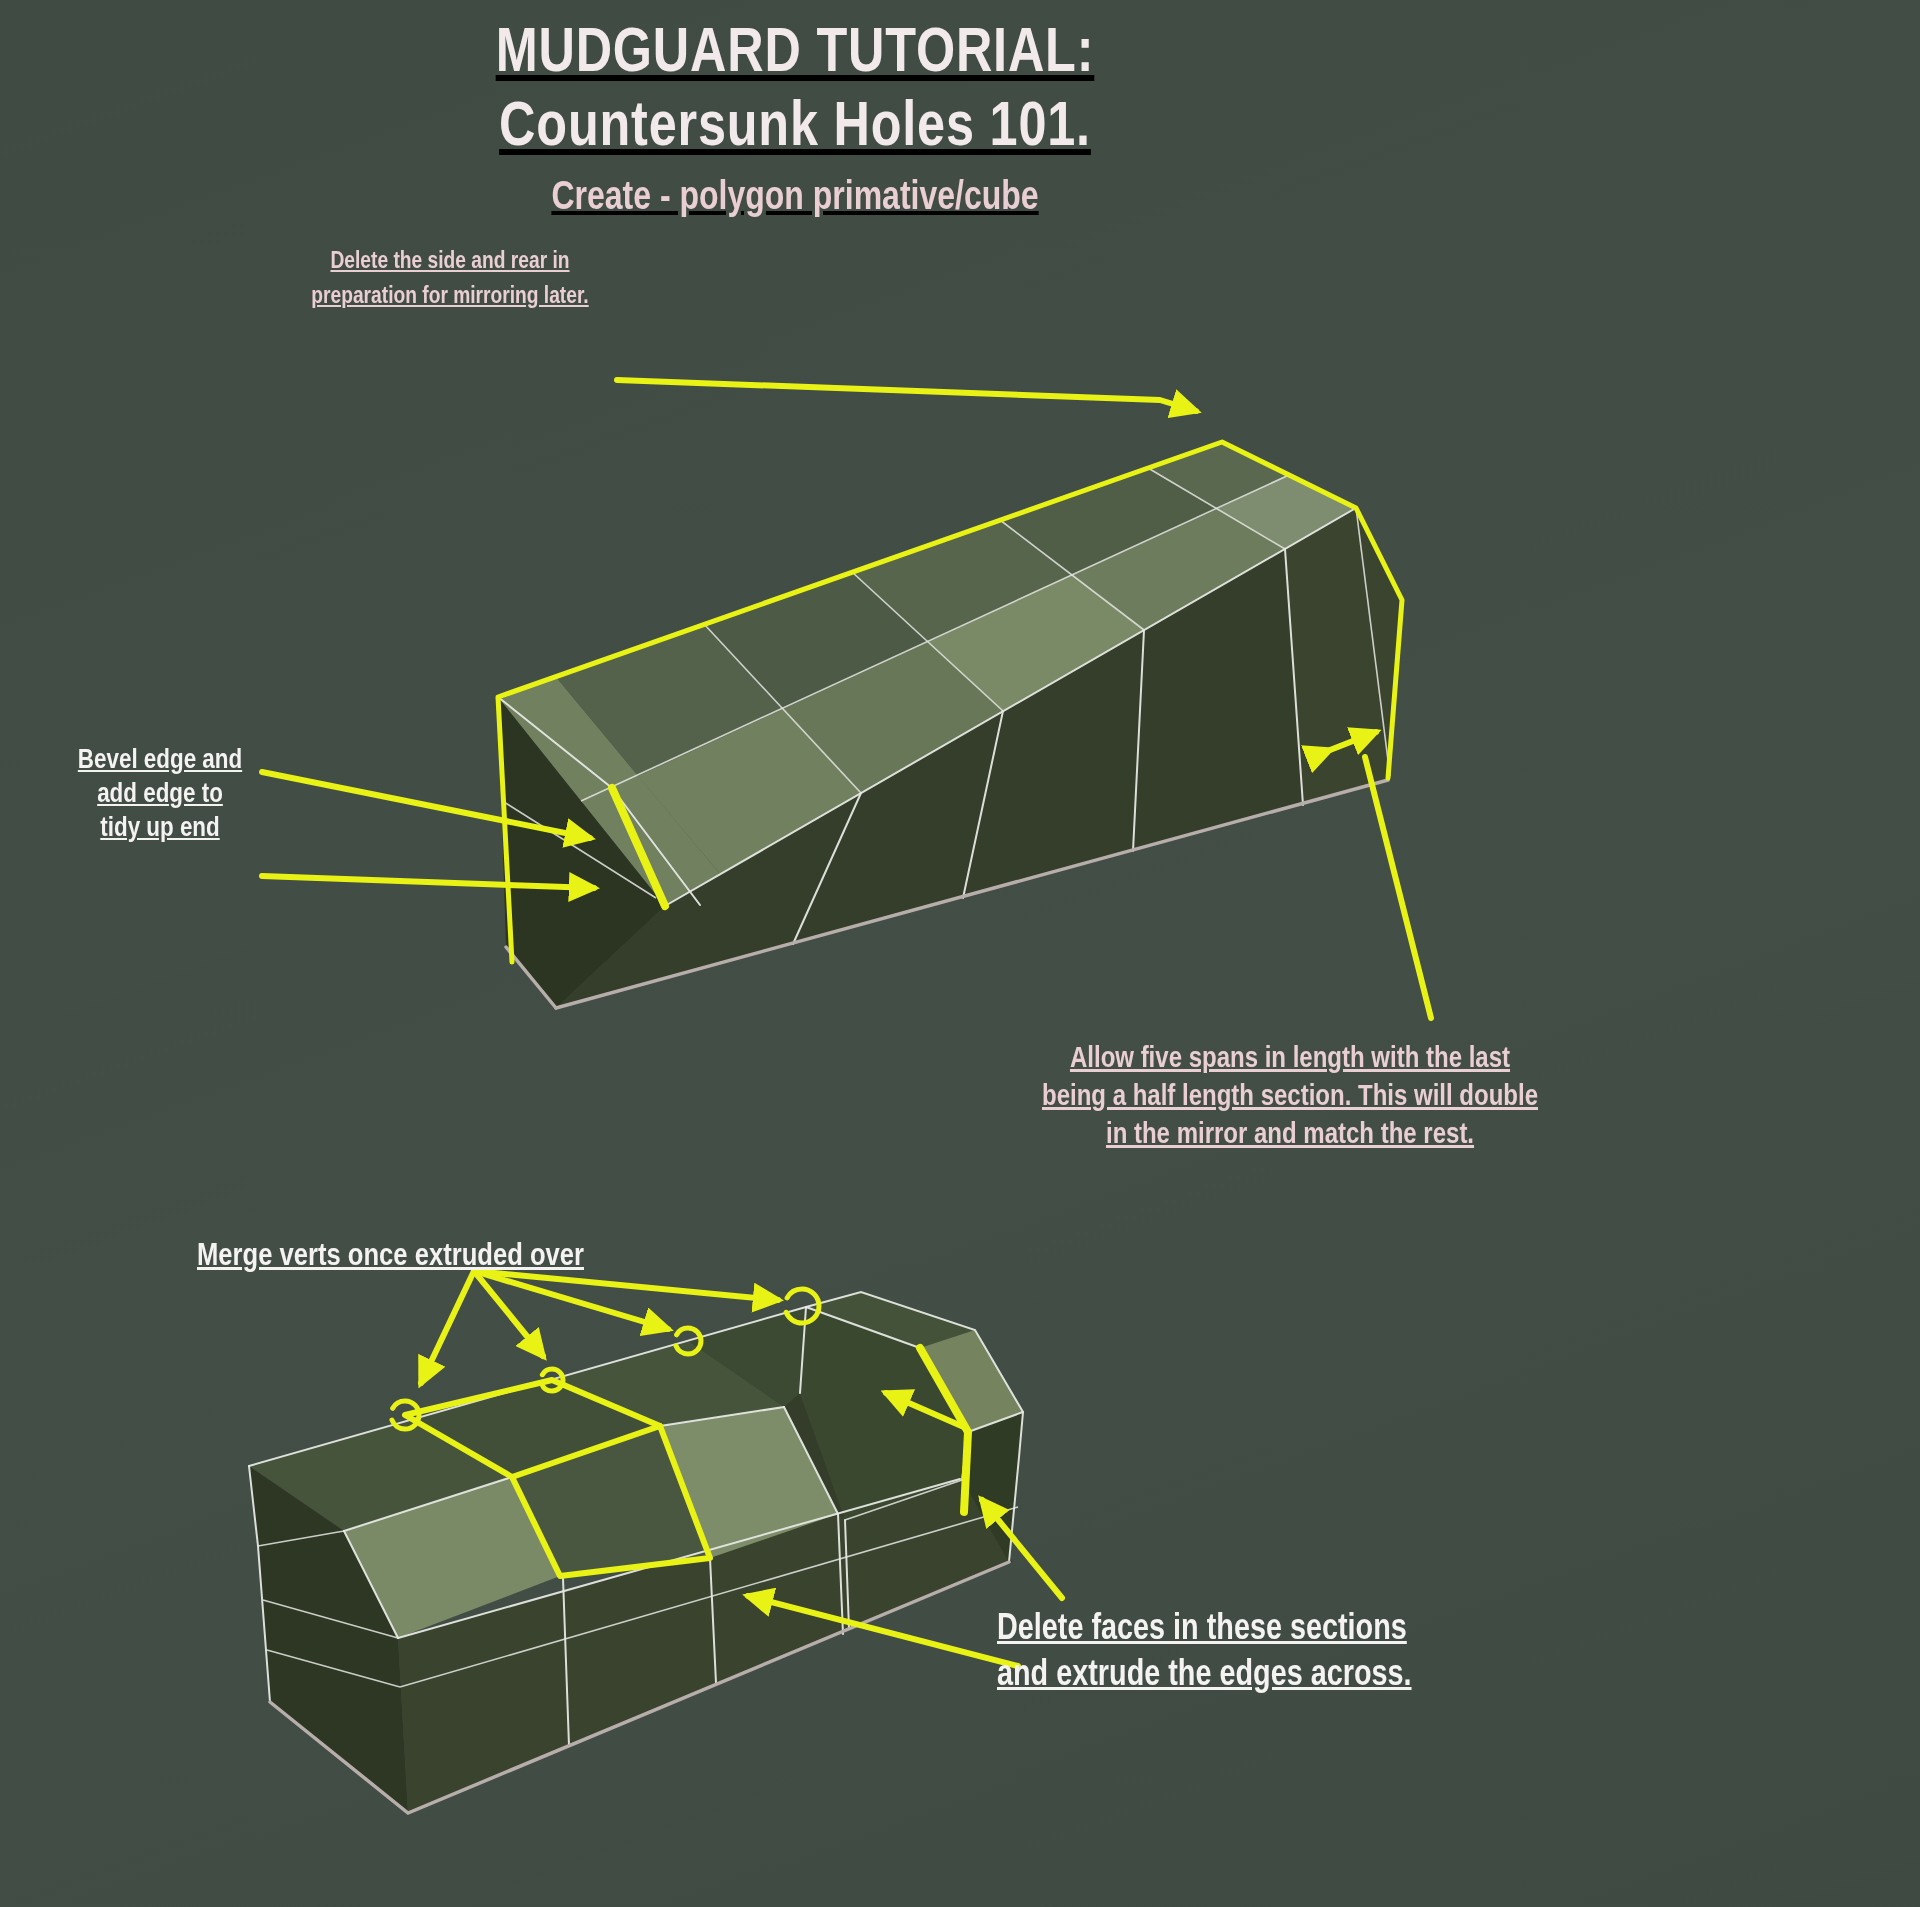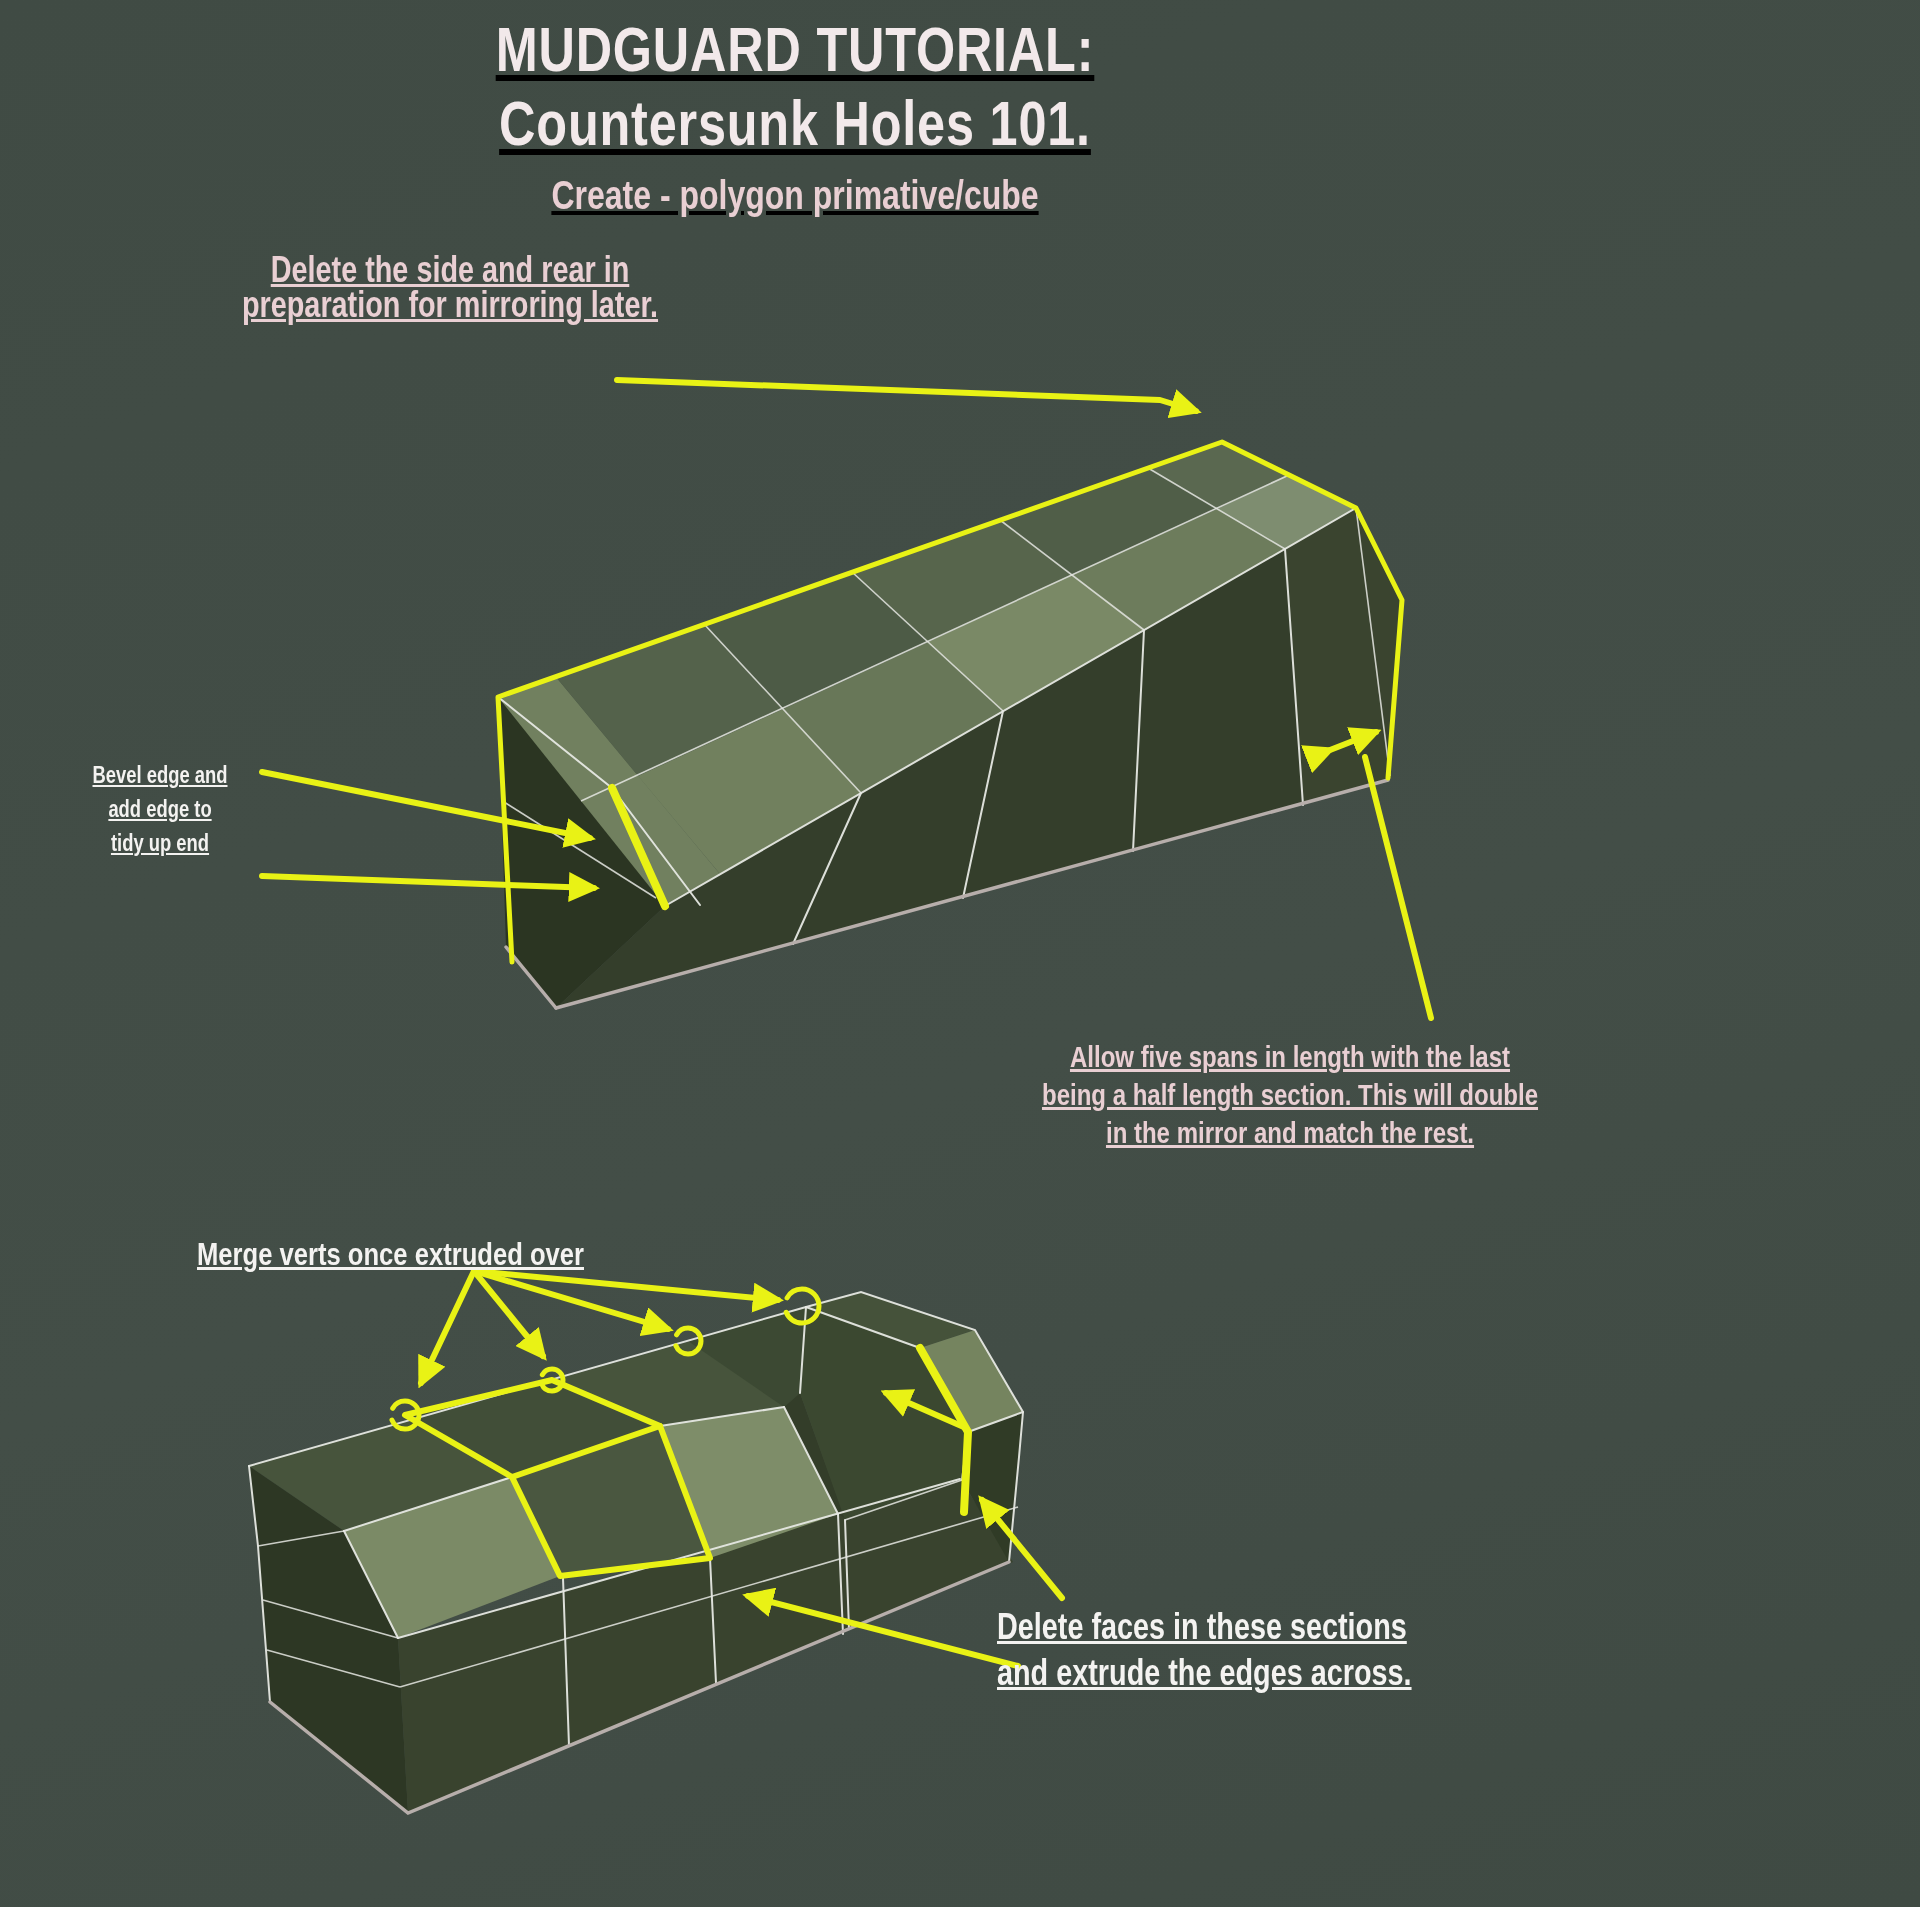--- a/index.html
+++ b/index.html
@@ -22,22 +22,22 @@
   .ann{position:absolute;font-weight:700;text-decoration:underline;}
   .ann .ln{display:block;transform:scaleX(0.8);white-space:nowrap;}
   .center .ln{transform-origin:50% 0;}
   .leftal .ln{transform-origin:0 0;}
   .center{text-align:center;}
   .pink{color:var(--text-pink);}
   .white{color:var(--text-white);}
   .titleblock{left:295px;top:12px;width:1000px;}
   .title-line{font-size:63px;line-height:74px;letter-spacing:1px;color:#f2e9ea;}
   .subtitle{font-size:40px;line-height:46px;margin-top:12px;color:var(--text-pink);}
-  .ann-delete-side{left:150px;top:252px;width:600px;font-size:36px;line-height:35px;}
-  .ann-bevel{left:10px;top:742px;width:300px;font-size:23px;line-height:34px;margin-top:16px;}
+  .ann-delete-side{left:150px;top:242px;width:600px;font-size:24px;line-height:35px;}
+  .ann-bevel{left:10px;top:742px;width:300px;font-size:28px;line-height:34px;}
   .ann-spans{left:940px;top:1038px;width:700px;font-size:30px;line-height:38px;}
   .ann-merge{left:197px;top:1236px;width:640px;font-size:32px;line-height:36px;}
   .ann-delete-faces{left:997px;top:1604px;width:640px;font-size:36px;line-height:46px;}
 
   
   .wire{stroke:var(--wireframe);stroke-width:2;fill:none;stroke-linecap:round;opacity:.95;}
   .wire-thin{stroke:var(--wireframe);stroke-width:1.6;fill:none;opacity:.85;}
   .spec{stroke:var(--specular-edge);stroke-width:3.5;fill:none;stroke-linecap:round;}
   .yl{stroke:var(--highlight-yellow);fill:none;stroke-linecap:round;stroke-linejoin:round;}
   .yl-outline{stroke-width:5;}

